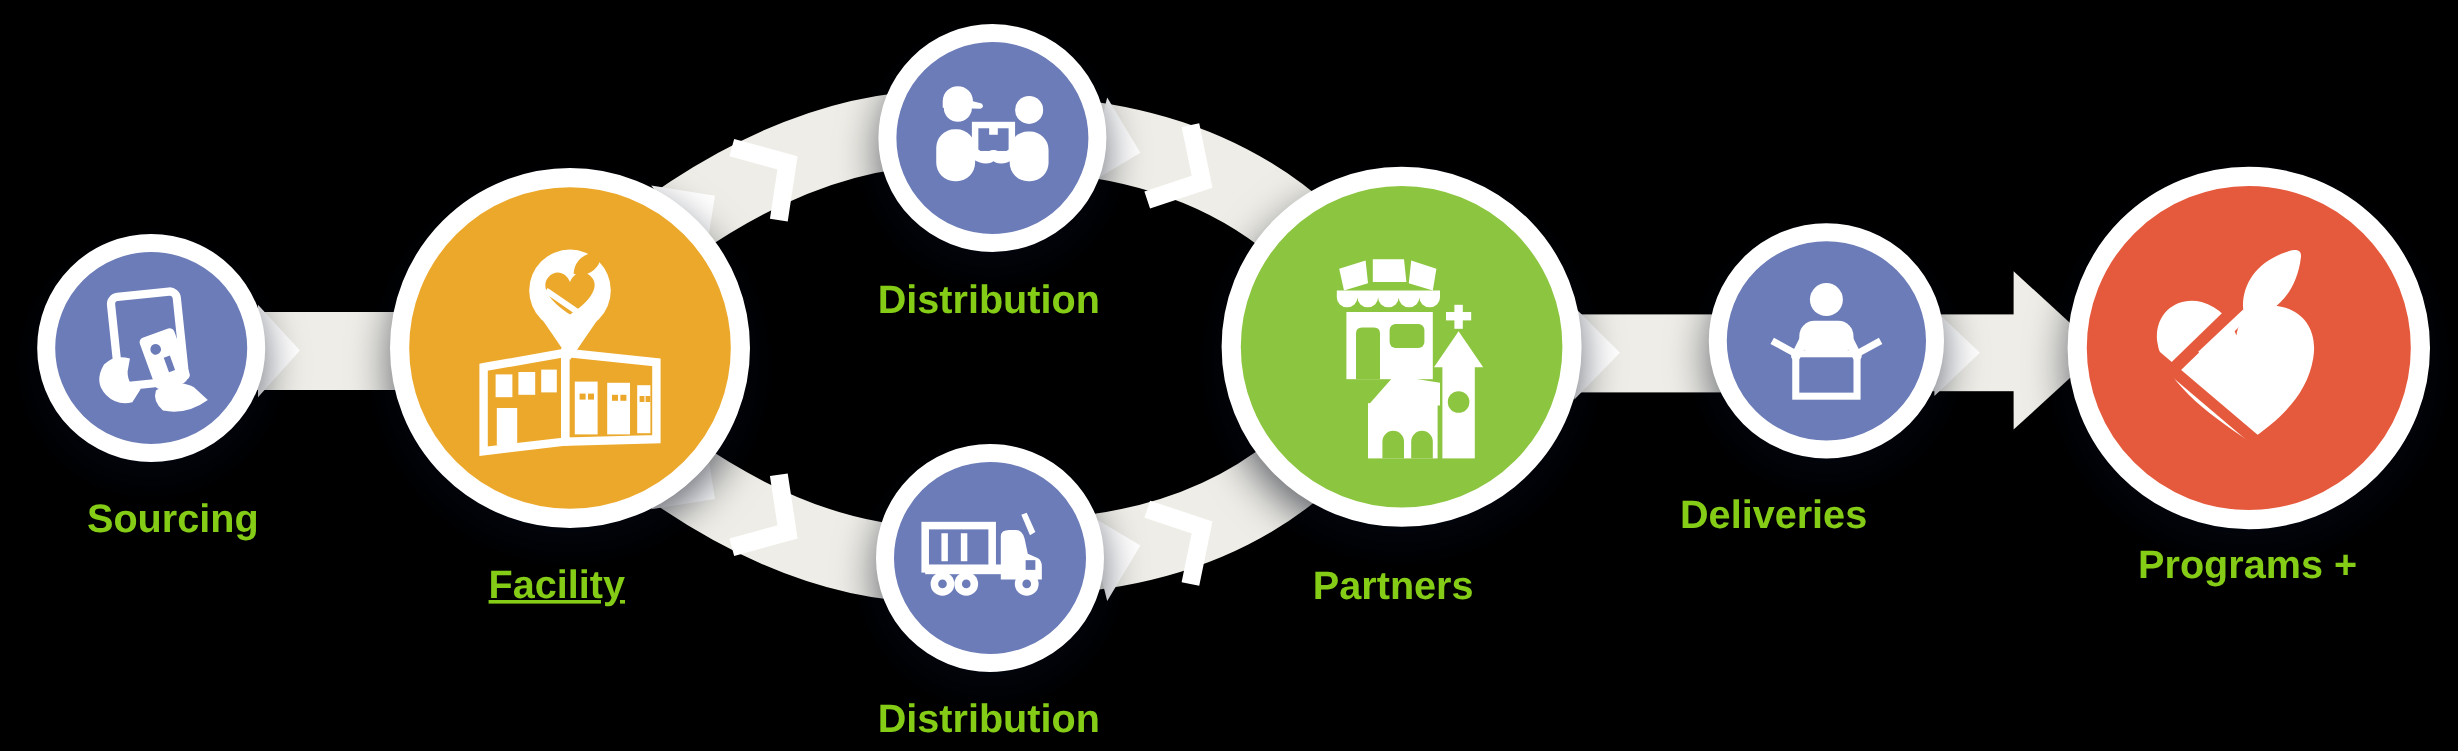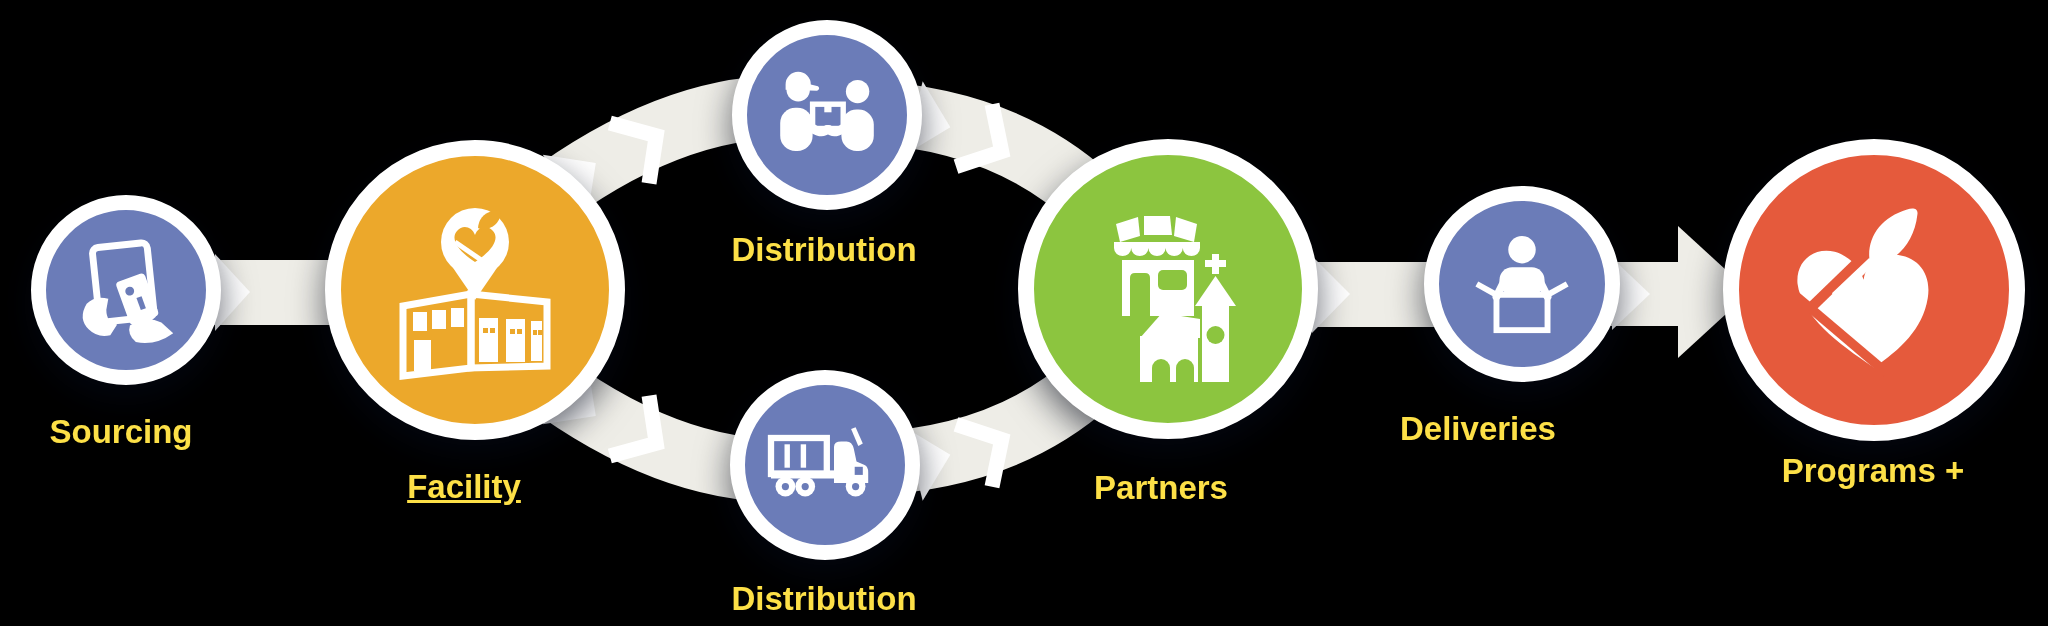--- a/index.html
+++ b/index.html
@@ -12,32 +12,32 @@
   .band-stroke{fill:none;stroke:#eeede7;stroke-width:63;}
   .wtri{fill:#ffffff;}
   .wchev{fill:none;stroke:#ffffff;stroke-width:15;stroke-linejoin:miter;}
   .node{
     position:absolute;border-radius:50%;background:var(--c);
     border:15px solid #ffffff;display:flex;align-items:center;justify-content:center;
     box-shadow:0 14px 34px rgba(5,10,25,0.6);
   }
   .node svg{display:block;}
   .label{
-    position:absolute;color:#fde047;font-weight:700;font-size:33px;
+    position:absolute;color:#84cc16;font-weight:700;font-size:33px;
     text-align:center;line-height:37px;letter-spacing:0px;white-space:nowrap;
   }
   
   #n-sourcing {left:31px;  top:195px; width:160px;height:160px;}
   #n-facility {left:325px; top:140px; width:268px;height:268px;border-width:16px;}
   #n-dist-top {left:732px; top:20px;  width:160px;height:160px;}
   #n-dist-bot {left:730px; top:370px; width:160px;height:160px;}
   #n-partners {left:1018px;top:139px; width:268px;height:268px;border-width:16px;}
   #n-deliveries{left:1424px;top:186px;width:166px;height:166px;}
   #n-programs {left:1723px;top:139px; width:270px;height:270px;border-width:16px;}
-  #l-sourcing {left:1px;   top:413px;width:240px;}
+  #l-sourcing {left:24px;   top:413px;width:240px;}
   #l-facility {left:354px; top:468px;width:220px;text-decoration:underline;}
   #l-dist-top {left:694px; top:231px;width:260px;}
   #l-dist-bot {left:694px; top:580px;width:260px;}
   #l-partners {left:1051px;top:469px;width:220px;}
   #l-deliveries{left:1358px;top:410px;width:240px;}
   #l-programs {left:1723px;top:452px;width:300px;}
 </style>
 </head>
 <body>
 

